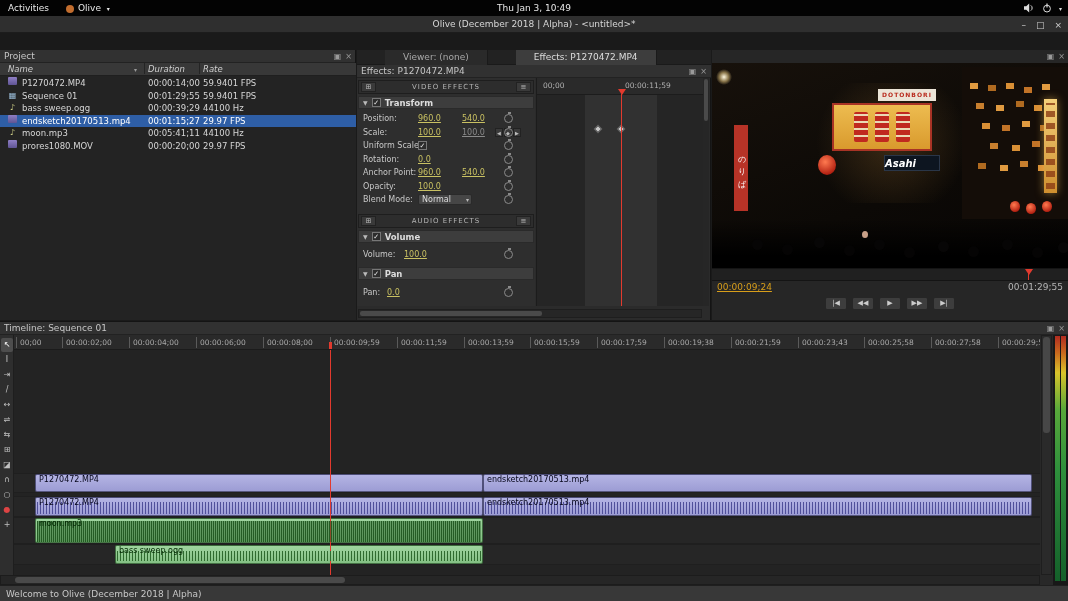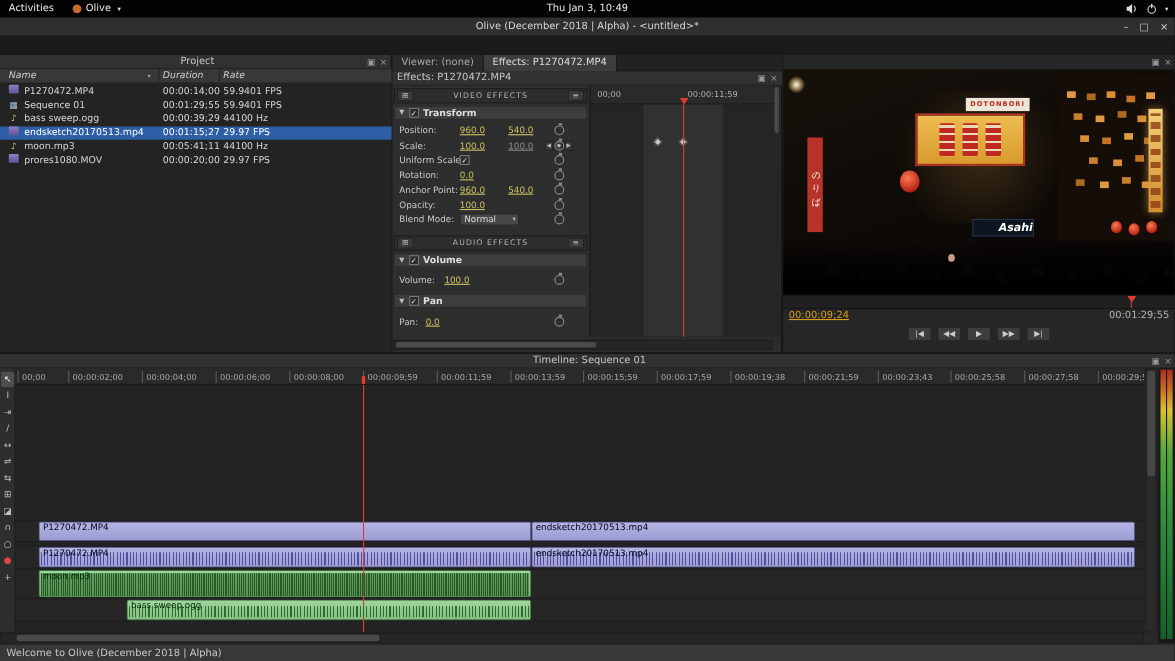--- a/index.html
+++ b/index.html
@@ -16,42 +16,42 @@
   
   #titlebar { position:absolute; left:0; top:16px; width:1068px; height:17px; background:#2f2f2f; border-bottom:1px solid #1c1c1c; }
   #titlebar .ttl { position:absolute; left:0; right:0; top:0; height:17px; line-height:17px; text-align:center; font-size:9px; color:#d6d6d6; }
   #winctl { position:absolute; right:6px; top:0; height:17px; display:flex; gap:10px; align-items:center; font-size:9px; color:#cfcfcf; }
 
   
   #menubar { position:absolute; left:0; top:33px; width:1068px; height:17px; background:#3a3a3a; border-bottom:1px solid #242424; display:flex; align-items:center; font-size:9px; color:#d8d8d8; }
   #menubar .mi { padding:0 7px; height:17px; line-height:17px; }
 
   
-  .ptitle { position:absolute; left:0; top:0; right:0; height:13px; line-height:13px; font-size:9px; color:#c6c6c6; padding-left:4px; background:#313131; border-bottom:1px solid #222;text-align:center; }
+  .ptitle { position:absolute; left:0; top:0; right:0; height:13px; line-height:13px; font-size:9px; color:#c6c6c6; padding-left:4px; background:#313131; border-bottom:1px solid #222; }
   .dock { position:absolute; right:3px; top:0; height:13px; line-height:13px; font-size:8px; color:#9a9a9a; display:flex; gap:4px; }
 
   
   #project { position:absolute; left:0; top:50px; width:356px; height:270px; background:#262626; border-right:1px solid #141414; }
   #prj-head { position:absolute; left:0; top:13px; width:356px; height:13px; background:#383838; border-bottom:1px solid #1f1f1f; font-size:8.5px; color:#cfcfcf;font-style:italic; }
   #prj-head span { position:absolute; top:0; line-height:13px; }
   .colsep { position:absolute; top:1px; bottom:1px; width:1px; background:#242424; }
   #prj-rows { position:absolute; left:0; top:26px; width:356px; bottom:0; background:#232323; }
   .prj-row { position:absolute; left:0; width:356px; height:12.5px; line-height:12.5px; font-size:8.5px; color:#d6d6d6; }
   .prj-row.sel { background:#2e5ea6; color:#fff; }
   .prj-row span { position:absolute; top:0; line-height:12.5px; white-space:nowrap; }
   .c-name { left:22px; } .c-dur { left:148px; } .c-rate { left:203px; }
   .ficon { position:absolute; left:8px; top:2.5px; width:9px; height:8px; font-size:8px; line-height:8px; text-align:center; }
   .ficon.vid { background:linear-gradient(#8f7fc5,#5f5494); border-radius:1px; }
   .ficon.aud { color:#cfcf86; }
   .ficon.seq { color:#9fc3df; }
 
   
   #effects { position:absolute; left:357px; top:50px; width:354px; height:270px; background:#2b2b2b; border-right:1px solid #141414; }
   #fx-tabs { position:absolute; left:0; top:0; width:354px; height:15px; background:#222; border-bottom:1px solid #1a1a1a; display:flex; }
-  .tab { padding:0 8px; height:15px; line-height:15px; font-size:9px; color:#a8a8a8; background:#2a2a2a; border-right:1px solid #1a1a1a; }
+  .tab { padding:0 18px; height:15px; line-height:15px; font-size:9px; color:#a8a8a8; background:#2a2a2a; border-right:1px solid #1a1a1a;margin-left:28px; }
   .tab.active { background:#3d3d3d; color:#ddd; }
   #fx-title { position:absolute; left:0; top:15px; width:354px; height:13px; line-height:13px; font-size:9px; color:#c6c6c6; padding-left:4px; background:#313131; border-bottom:1px solid #222; }
   #fx-left { position:absolute; left:0; top:28px; width:178px; bottom:14px; background:#2e2e2e; }
   .fx-bar { position:absolute; left:1px; width:176px; height:14px; background:#2d2d2d; border:1px solid #1e1e1e; display:flex; align-items:center; justify-content:space-between; padding:0 2px; }
   .fx-bar .blabel { font-size:7px; letter-spacing:1px; color:#b5b5b5; }
   .fx-bar .bbtn { width:15px; height:10px; background:#3a3a3a; border:1px solid #222; font-size:7px; line-height:8px; text-align:center; color:#bbb; }
   .fx-sec { position:absolute; left:1px; width:176px; height:13px; background:#3d3d3d; border:1px solid #2a2a2a; display:flex; align-items:center; gap:4px; padding-left:4px; }
   .fx-sec .tri { font-size:6px; color:#bbb; }
   .fx-sec .sec-label { font-size:8.5px; font-weight:bold; color:#ddd; }
   .cb { display:inline-block; width:9px; height:9px; background:#2c2c2c; border:1px solid #777; font-size:7px; line-height:8px; text-align:center; color:#e6e6e6; }
@@ -86,21 +86,21 @@
   #tc-tot { position:absolute; right:5px; top:1px; color:#b5b5b5; }
   #transport { position:absolute; left:0; top:247px; width:356px; height:14px; display:flex; justify-content:center; gap:5px; }
   .tbtn { width:22px; height:13px; background:#3d3d3d; border:1px solid #262626; border-radius:2px; color:#ccc; font-size:7px; line-height:11px; text-align:center; }
 
   
   .lamp { position:absolute; left:4px; top:6px; width:16px; height:16px; background:radial-gradient(circle,#fff8e0 0%,rgba(255,220,140,.5) 40%,transparent 70%); }
   #banner { position:absolute; left:22px; top:62px; width:14px; height:86px; background:#b73327; color:#fff; writing-mode:vertical-rl; font-size:8px; letter-spacing:2px; text-align:center; line-height:14px; }
   #sign-big { position:absolute; left:120px; top:40px; width:100px; height:48px; background:linear-gradient(#edbc50,#d99a2d); border:2px solid #a83325; display:flex; align-items:center; justify-content:center; gap:7px; }
   .kchar { width:14px; height:30px; background:repeating-linear-gradient(0deg,#c0291f 0 5px,#ead9b4 5px 7px); border-radius:2px; }
   #sign-strip { position:absolute; left:166px; top:26px; width:58px; height:12px; background:#ece5d8; color:#b92b1e; font-size:6px; font-weight:bold; text-align:center; line-height:12px; letter-spacing:1px; }
-  #sign-asahi { position:absolute; left:172px; top:92px; width:56px; height:16px; background:#0d1520; border:1px solid #2a3648; color:#fff; font-style:italic; font-weight:bold; font-size:10px; text-align:right; line-height:15px;margin-top:44px; }
+  #sign-asahi { position:absolute; left:172px; top:92px; width:56px; height:16px; background:#0d1520; border:1px solid #2a3648; color:#fff; font-style:italic; font-weight:bold; font-size:10px; text-align:left; line-height:15px; }
   .lantern { position:absolute; background:radial-gradient(circle at 40% 35%,#ff7a50,#b01e10 75%); border-radius:50%; }
   #bldg { position:absolute; left:250px; top:4px; width:106px; height:152px; background:#140d08; }
   #windows { position:absolute; left:8px; top:16px; width:8px; height:6px; background:#e09a40;
     box-shadow:18px 2px #b06a20, 36px 0 #d98f35, 54px 4px #c27327, 72px 1px #e09a40,
     6px 20px #c87f2e, 26px 22px #e09a40, 46px 18px #b06a20, 64px 22px #d98f35,
     12px 40px #d98f35, 32px 42px #c27327, 52px 38px #e09a40, 70px 42px #b06a20,
     20px 60px #c87f2e, 42px 62px #d98f35, 62px 58px #c27327,
     8px 80px #b06a20, 30px 82px #e09a40, 50px 78px #c87f2e, 68px 82px #d98f35;
   }
   #vsign { position:absolute; left:332px; top:36px; width:13px; height:94px; background:linear-gradient(#f5d07a,#cf8f2f); box-shadow:0 0 8px rgba(255,200,90,.5); }

